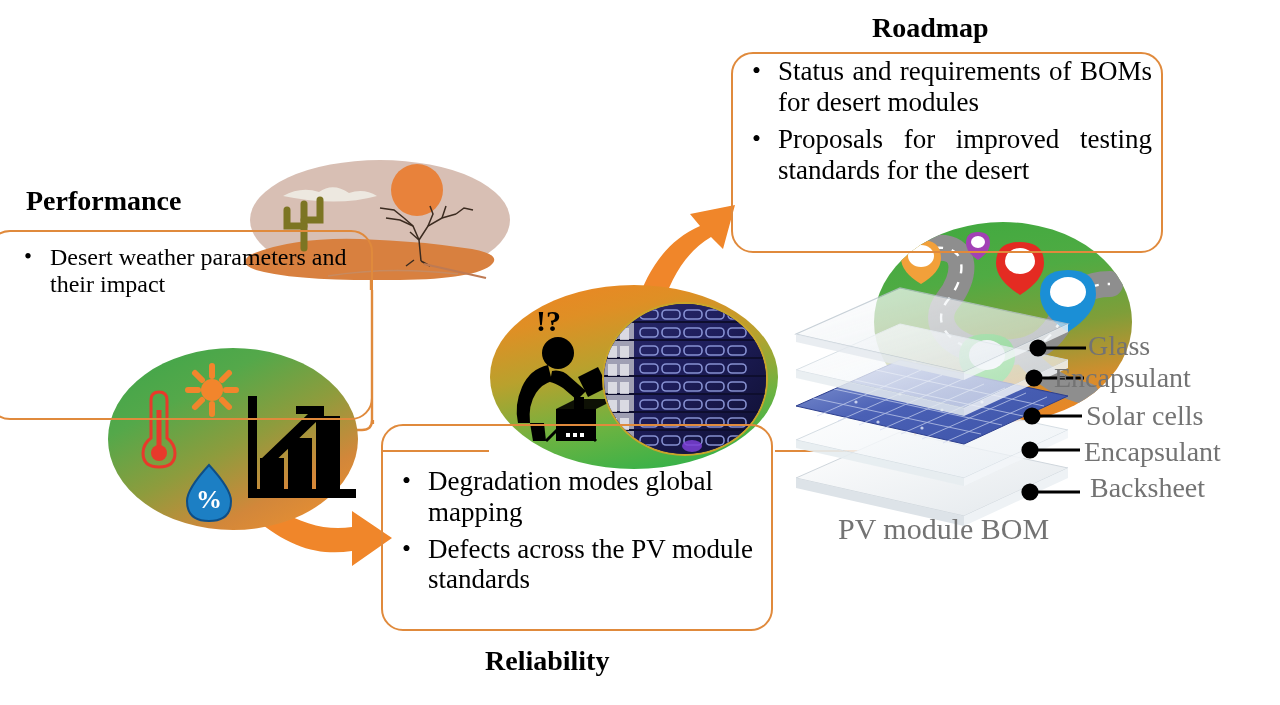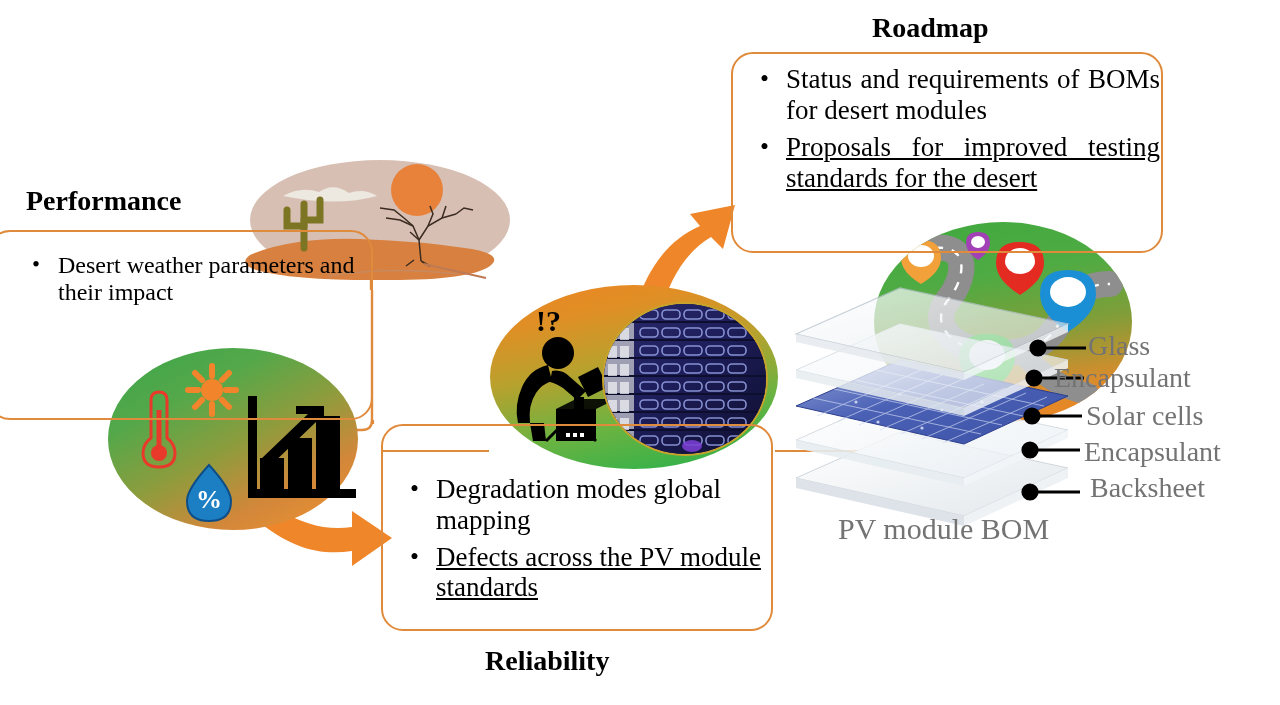--- a/index.html
+++ b/index.html
@@ -32,41 +32,41 @@
     background:rgba(255,255,255,0.0);
     box-sizing:border-box;
   }
   #box-performance{left:-12px;top:230px;width:385px;height:190px;}
   #box-roadmap{left:731px;top:52px;width:432px;height:201px;}
   #box-reliability{left:381px;top:424px;width:392px;height:207px;}
 
   .bullets{
     position:absolute;
     list-style:none;
-    margin:8px;padding:0;
+    margin:0;padding:0;
   }
   .bullets li{
     position:relative;
     padding-left:30px;
     color:#000;
     font-family:"Liberation Serif", serif;
   }
   .bullets li:before{
     content:"\2022";
     position:absolute;left:4px;top:0;
     font-size:0.95em;
     line-height:inherit;
   }
 
   #bul-performance{left:20px;top:244px;width:330px;font-size:24px;line-height:1.14;}
   #bul-roadmap{left:748px;top:56px;width:404px;font-size:27px;line-height:1.15;}
   #bul-roadmap li{ text-align:justify; }
   #bul-roadmap li.jst{ text-align:justify; }
   #bul-reliability{left:398px;top:466px;width:360px;font-size:27px;line-height:1.14;}
-  .bullets li + li{margin-top:6px;text-decoration:underline;}
+  .bullets li + li{margin-top:6px;}
 
   
   #desert-scene{position:absolute;left:228px;top:148px;width:300px;height:160px;}
 
   
   #perf-ellipse{
     position:absolute;left:108px;top:348px;width:250px;height:182px;
     border-radius:50%;
     background:linear-gradient(152deg,#3BA54A 0%,#54A84A 28%,#8D9C3D 52%,#D2873A 75%,#F3932E 100%);
   }

